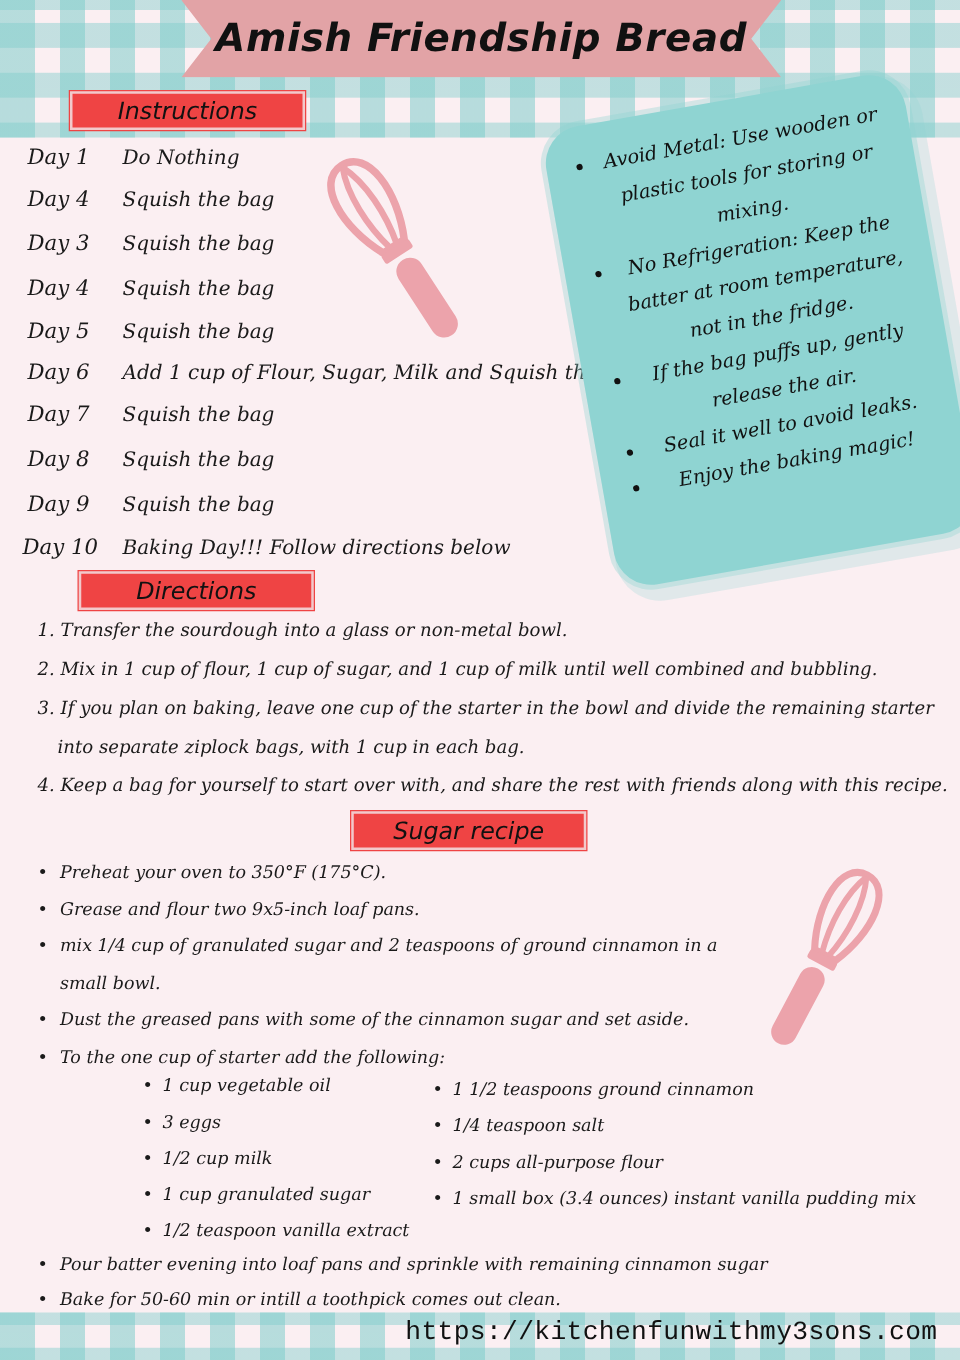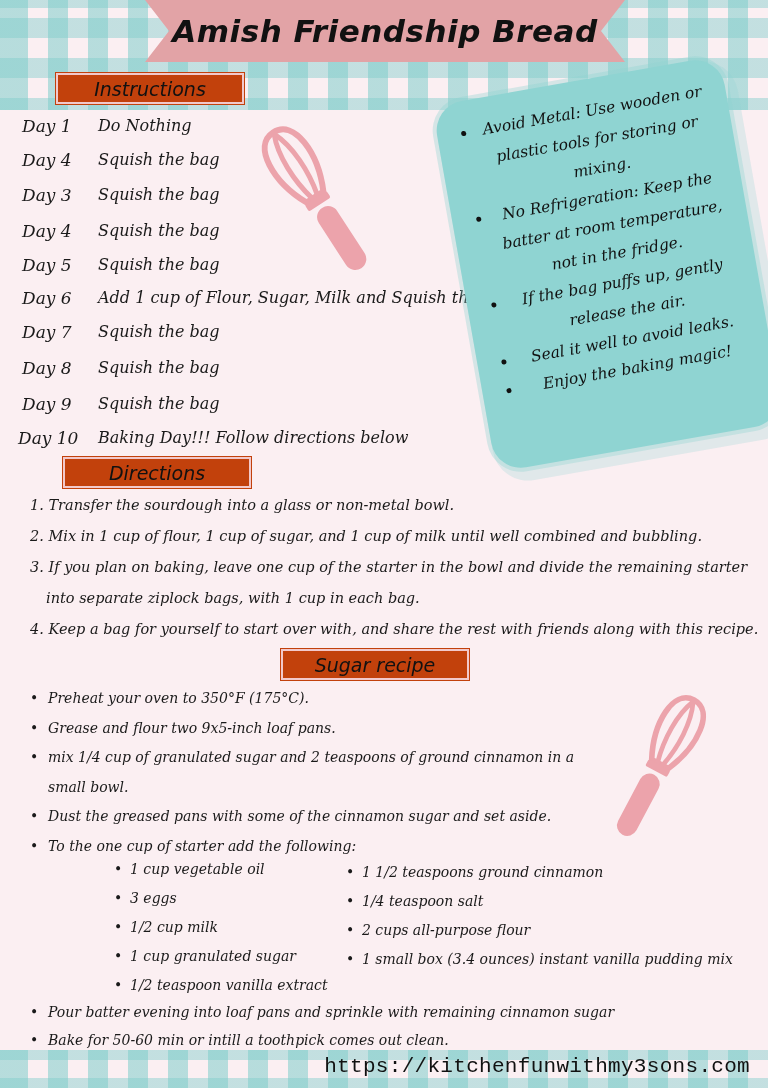--- a/index.html
+++ b/index.html
@@ -28,21 +28,21 @@
   }
   .banner-title {
     font-family: "DejaVu Sans", sans-serif;
     font-style: oblique;
     font-size: 31px; letter-spacing: 0.5px;
     color: #111;
   }
 
   .section-head {
     position: absolute; height: 33px;
-    background: #c2410c;
+    background: #ef4444;
     outline: 2px solid #f2c9cb; outline-offset: -3px;
     display: flex; align-items: center; justify-content: center;
     font-family: "DejaVu Sans", sans-serif; font-style: oblique;
     font-size: 19px; color: #111;
   }
 
   .day-row { position: absolute; left: 0; height: 30px; font-style: italic; font-size: 16px; }
   .day-label { position: absolute; left: 22px; width: 70px; font-size: 17px; }
   .day-label.wide { left: 18px; }
   .day-text { position: absolute; left: 98px; white-space: nowrap; }

